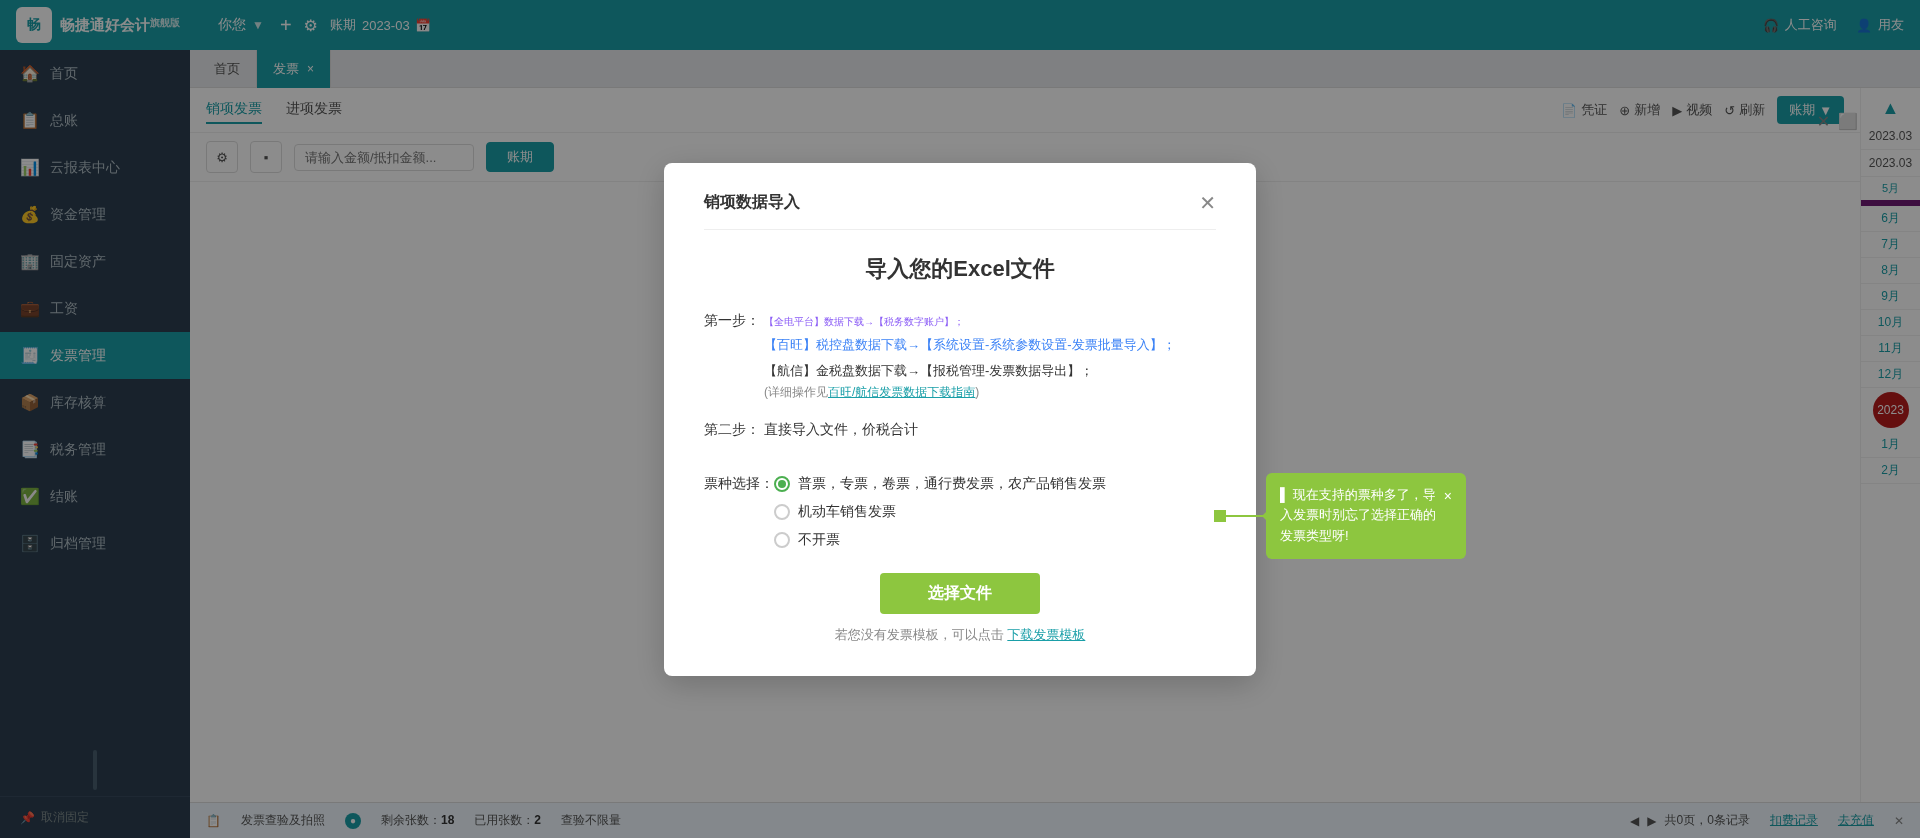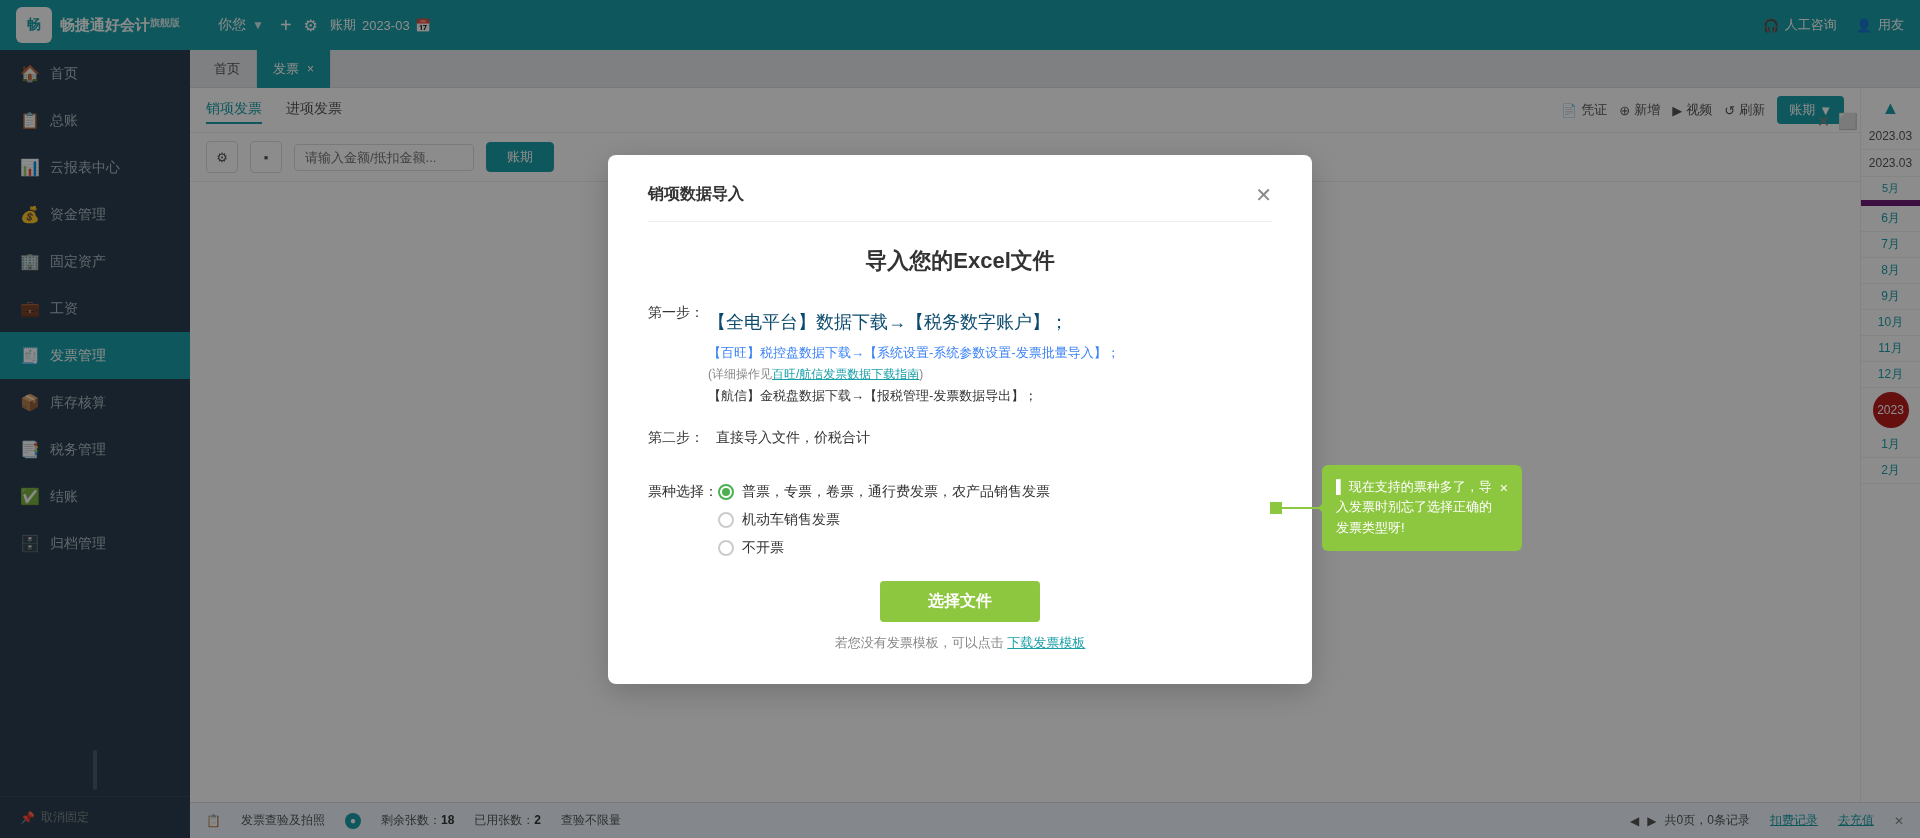--- a/index.html
+++ b/index.html
@@ -166,21 +166,21 @@
     
     .overlay {
       position: fixed; top: 0; left: 0; width: 1920px; height: 838px;
       background: rgba(0,0,0,0.45);
       display: flex; align-items: center; justify-content: center;
       z-index: 100;
     }
     .modal {
       background: white;
       border-radius: 8px;
-      width: 704px;
+      width: 592px;
       padding: 28px 40px 32px;
       position: relative;
       box-shadow: 0 8px 32px rgba(0,0,0,0.2);
     }
     .modal-header {
       display: flex; align-items: center; justify-content: space-between;
       border-bottom: 1px solid #eee; padding-bottom: 14px; margin-bottom: 24px;
     }
     .modal-title { font-size: 16px; font-weight: bold; color: #333; }
     .modal-close { font-size: 20px; cursor: pointer; color: #888; }
@@ -457,32 +457,32 @@
       <span class="modal-title">销项数据导入</span>
       <span class="modal-close">✕</span>
     </div>
 
     <div class="modal-inner-title">导入您的Excel文件</div>
 
     <div class="step-block">
       <div style="display:flex; align-items:flex-start; gap:0;">
         <span style="font-size:14px; color:#333; white-space:nowrap; min-width:60px;">第一步：</span>
         <div>
-          <div style="font-size:18px; color:#0c4a6e; line-height:2;">【全电平台】数据下载→【税务数字账户】；</div>
+          <div style="font-size:10px; color:#8b5cf6; line-height:2;">【全电平台】数据下载→【税务数字账户】；</div>
           <div style="font-size:13px; color:#3b82f6; line-height:2;">【百旺】税控盘数据下载→【系统设置-系统参数设置-发票批量导入】；</div>
+          <div style="font-size:13px; color:#333; line-height:2;">【航信】金税盘数据下载→【报税管理-发票数据导出】；</div>
           <div style="font-size:12px; color:#888;">
             (详细操作见<span class="step-link">百旺/航信发票数据下载指南</span>)
           </div>
-          <div style="font-size:13px; color:#333; line-height:2;">【航信】金税盘数据下载→【报税管理-发票数据导出】；</div>
         </div>
       </div>
     </div>
 
     <div class="step-block">
-      <div style="display:flex; align-items:center; gap:8px;">
+      <div style="display:flex; align-items:center; gap:0;">
         <span style="font-size:14px; color:#333; white-space:nowrap; min-width:60px;">第二步：</span>
         <span style="font-size:14px; color:#333;">直接导入文件，价税合计</span>
       </div>
     </div>
 
     <div class="ticket-section">
       <div style="display:flex; align-items:flex-start; gap:0;margin-top:36px;">
         <span style="font-size:14px; color:#333; white-space:nowrap; min-width:60px;">票种选择：</span>
         <div class="radio-group" style="padding-left:0;">
 

